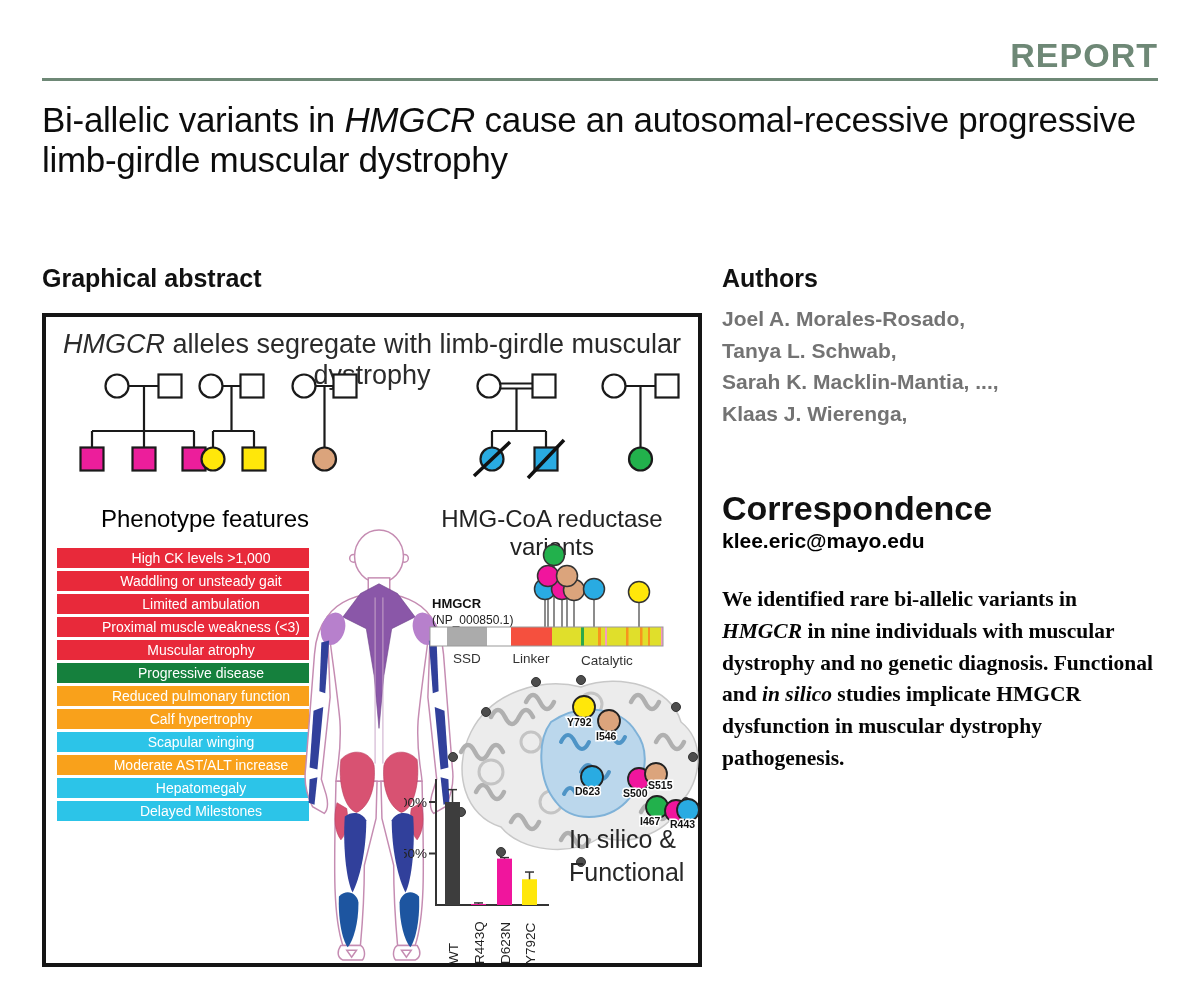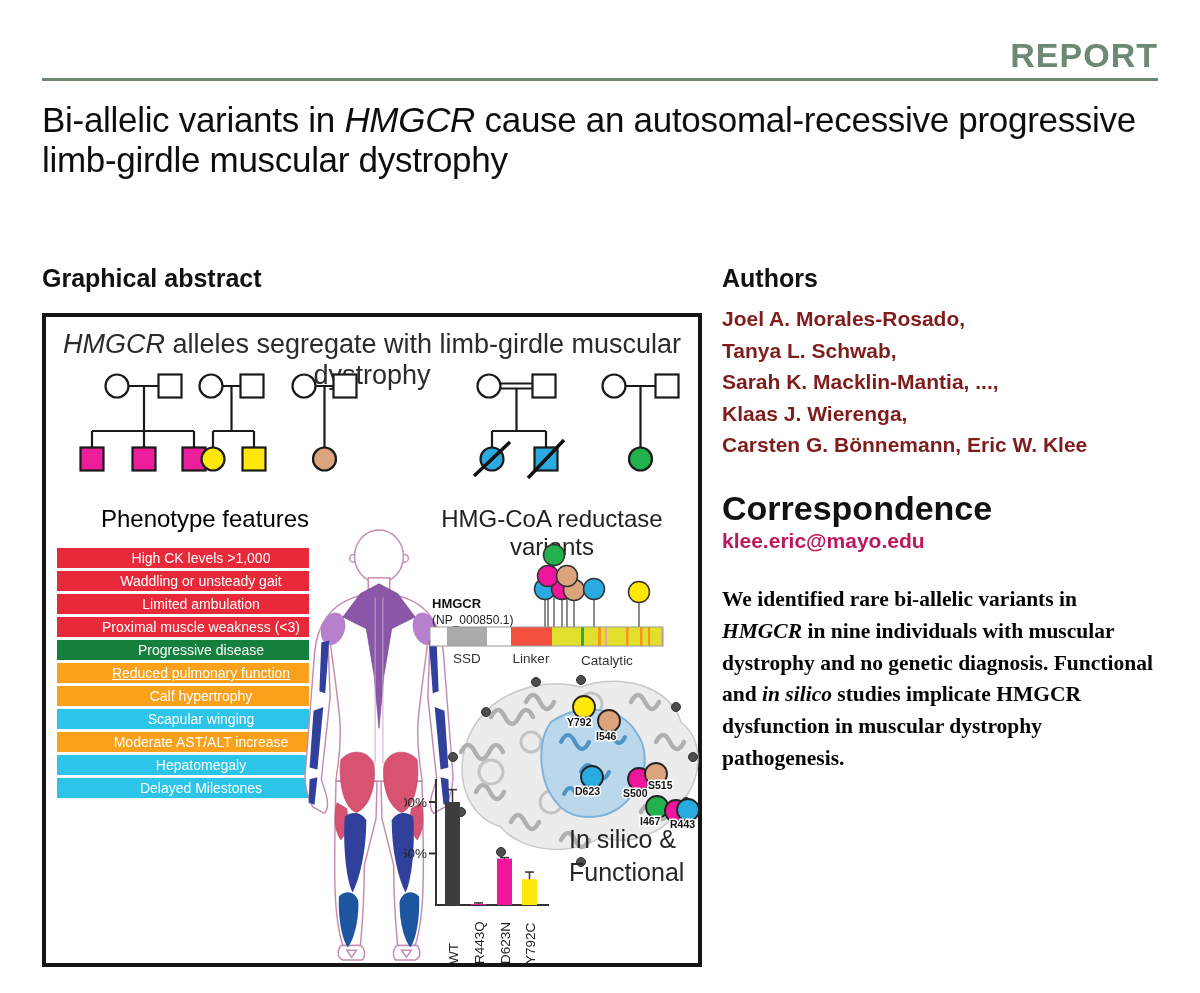--- a/index.html
+++ b/index.html
@@ -35,24 +35,24 @@
   
   .svg-label{font-family:"Liberation Sans",sans-serif;font-size:13.5px;fill:#333;}
   .svg-bold{font-family:"Liberation Sans",sans-serif;font-size:13px;font-weight:bold;fill:#111;}
   .svg-small{font-family:"Liberation Sans",sans-serif;font-size:12px;fill:#222;}
   .res-label{font-family:"Liberation Sans",sans-serif;font-size:10.5px;font-weight:bold;fill:#111;
              paint-order:stroke;stroke:#ffffff;stroke-width:3px;}
   .axis-label{font-family:"Liberation Sans",sans-serif;font-size:13.5px;fill:#222;}
   
   .authors-heading{position:absolute;left:722px;top:264px;font-size:25px;font-weight:bold;}
   .authors-list{position:absolute;left:722px;top:303px;font-size:21px;font-weight:bold;
-                line-height:31.5px;color:#7f1d1d;}
+                line-height:31.5px;color:#737373;}
   .corr-heading{position:absolute;left:722px;top:489px;font-size:34px;font-weight:bold;}
   .email{position:absolute;left:722px;top:529px;font-size:21px;font-weight:bold;
-         color:#be185d;text-decoration:none;}
+         color:#000000;text-decoration:none;}
   .summary{position:absolute;left:722px;top:584px;width:437px;
            font-family:"Liberation Serif",serif;font-weight:bold;font-size:21.5px;
            line-height:31.8px;color:#050505;}
   .summary i{font-style:italic;}
 </style>
 </head>
 <body>
 <div id="page">
 
 <div class="kicker">REPORT</div>
@@ -109,22 +109,23 @@
       </g>
     </g>
   </svg>
 
   <div class="pheno-heading">Phenotype features</div>
   <div class="pheno-list">
     <div class="pheno-bar" style="background-color: rgb(232, 41, 58);">High CK levels &gt;1,000</div>
     <div class="pheno-bar" style="background-color: rgb(232, 41, 58);">Waddling or unsteady gait</div>
     <div class="pheno-bar" style="background-color: rgb(232, 41, 58);">Limited ambulation</div>
     <div class="pheno-bar" style="background-color: rgb(232, 41, 58);">Proximal muscle weakness (&lt;3)</div>
+    <div class="pheno-bar" style="background-color: rgb(232, 41, 58);">Muscular atrophy</div>
     <div class="pheno-bar" style="background-color: #15803d;">Progressive disease</div>
-    <div class="pheno-bar" style="background-color: rgb(249, 161, 27); text-decoration: underline;">Reduced pulmonary function</div>
+    <div class="pheno-bar" style="background-color: rgb(249, 161, 27);">Reduced pulmonary function</div>
     <div class="pheno-bar" style="background-color: rgb(249, 161, 27);">Calf hypertrophy</div>
     <div class="pheno-bar" style="background-color: rgb(44, 196, 232);">Scapular winging</div>
     <div class="pheno-bar" style="background-color: rgb(249, 161, 27);">Moderate AST/ALT increase</div>
     <div class="pheno-bar" style="background-color: rgb(44, 196, 232);">Hepatomegaly</div>
     <div class="pheno-bar" style="background-color: rgb(44, 196, 232);">Delayed Milestones</div>
   </div>
 
   <svg class="body-svg" width="166" height="434" viewBox="0 0 166 444">
     <g stroke="#C58CB2" stroke-width="1.5" fill="#fff">
       <circle cx="57" cy="30" r="4"></circle>
@@ -304,21 +305,20 @@
   </div>
 
 </div>
 
 <div class="authors-heading">Authors</div>
 <div class="authors-list">
   <div>Joel A. Morales-Rosado,</div>
   <div>Tanya L. Schwab,</div>
   <div>Sarah K. Macklin-Mantia, ...,</div>
   <div>Klaas J. Wierenga,</div>
-  <div>Carsten G. Bönnemann, Eric W. Klee</div>
 </div>
 
 <div class="corr-heading">Correspondence</div>
 <a class="email" href="#">klee.eric@mayo.edu</a>
 
 <div class="summary"><span>We identified rare bi-allelic variants in </span><i>HMGCR</i><span> in nine individuals with muscular dystrophy and no genetic diagnosis. Functional and </span><i>in silico</i><span> studies implicate HMGCR dysfunction in muscular dystrophy pathogenesis.</span></div>
 
 </div>
 
 </body></html>

